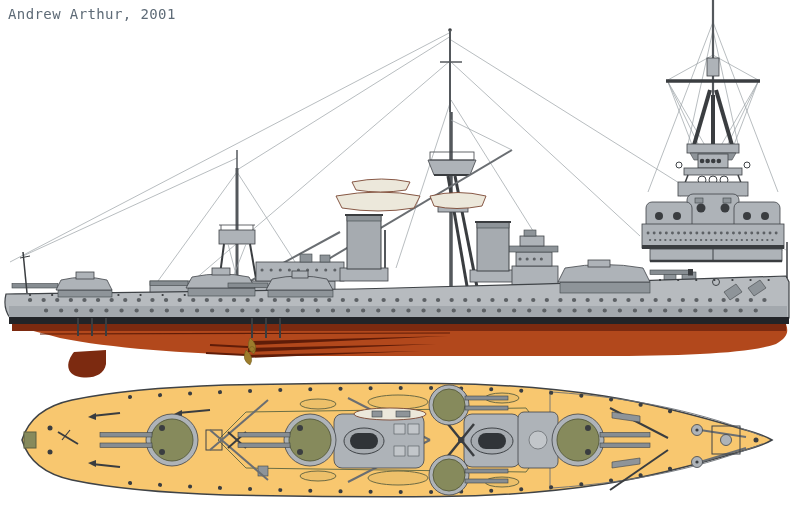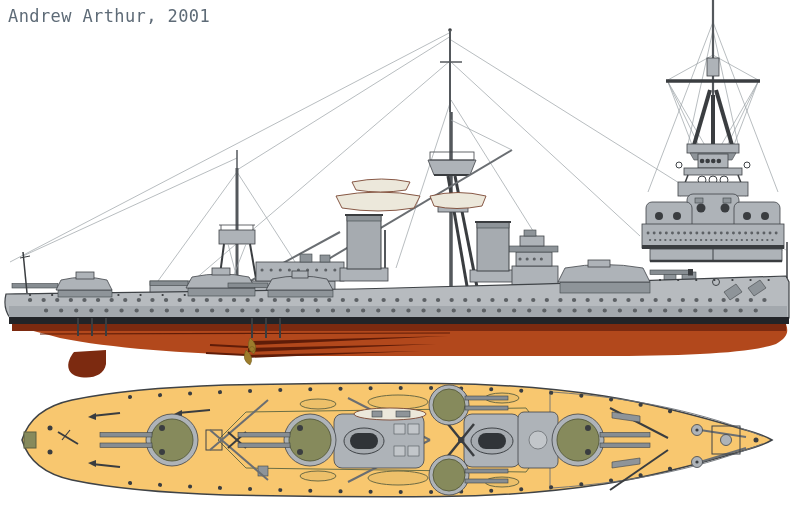--- a/index.html
+++ b/index.html
@@ -1,18 +1,18 @@
 <!DOCTYPE html>
 <html style="--background: #ffffff; --caption_text: #5e6b77; --hull_gray: #b7bbbf; --hull_band: #a3a8ad; --waterline_black: #222428; --boot_red: #7c2a10; --lower_hull_red: #b2481c; --net_boom_red: #5f1c08; --prop_bronze: #9c7c2c; --superstructure_gray: #aeb3b8; --superstructure_shadow: #8e9499; --dark_metal: #3a3d40; --outline: #3f4347; --funnel_gray: #a6abb0; --funnel_top: #303438; --rigging_gray: #9aa0a5; --deck_tan: #f8c76f; --deck_line_olive: #6b6f45; --turret_olive: #868a5c; --turret_olive_dark: #5c6040; --boat_white: #ece8db; --boat_trim: #7a4632; --plan_boat_tan: #edc06a;"><head>
 <meta charset="utf-8">
 <style>
   html,body{margin:0;padding:0;background:var(--background,#fff);}
   #canvas{position:relative;width:800px;height:508px;overflow:hidden;background:var(--background,#fff);}
   #credit{position:absolute;left:8px;top:6px;font-family:"DejaVu Sans Mono","Liberation Mono",monospace;
-          font-size:17px;letter-spacing:.4px;color:var(--caption_text,#5e6b77);}
+          font-size:14px;letter-spacing:.4px;color:var(--caption_text,#5e6b77);}
   svg{position:absolute;left:0;top:0;}
   .hull{fill:var(--hull_gray);stroke:var(--outline);stroke-width:1.2;}
   .band{fill:var(--hull_band);}
   .wl{fill:var(--waterline_black);}
   .boot{fill:var(--boot_red);}
   .red{fill:var(--lower_hull_red);}
   .net{fill:var(--net_boom_red);}
   .bronze{fill:var(--prop_bronze);stroke:#6d5718;stroke-width:.5;}
   .ss{fill:var(--superstructure_gray);stroke:var(--outline);stroke-width:.8;}
   .ssd{fill:var(--superstructure_shadow);stroke:var(--outline);stroke-width:.6;}

